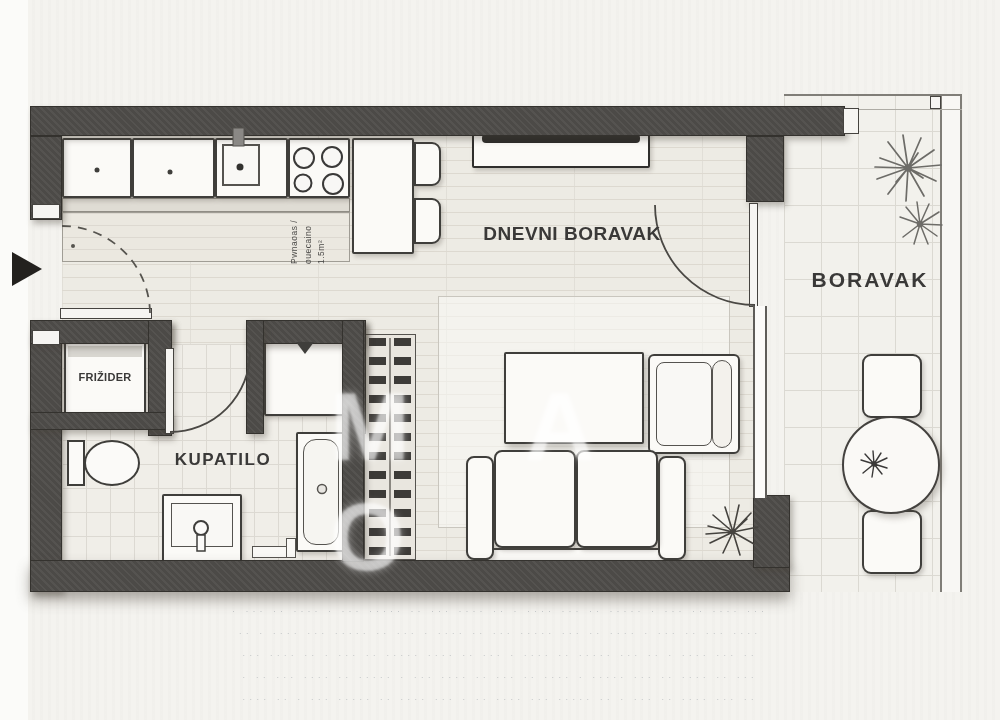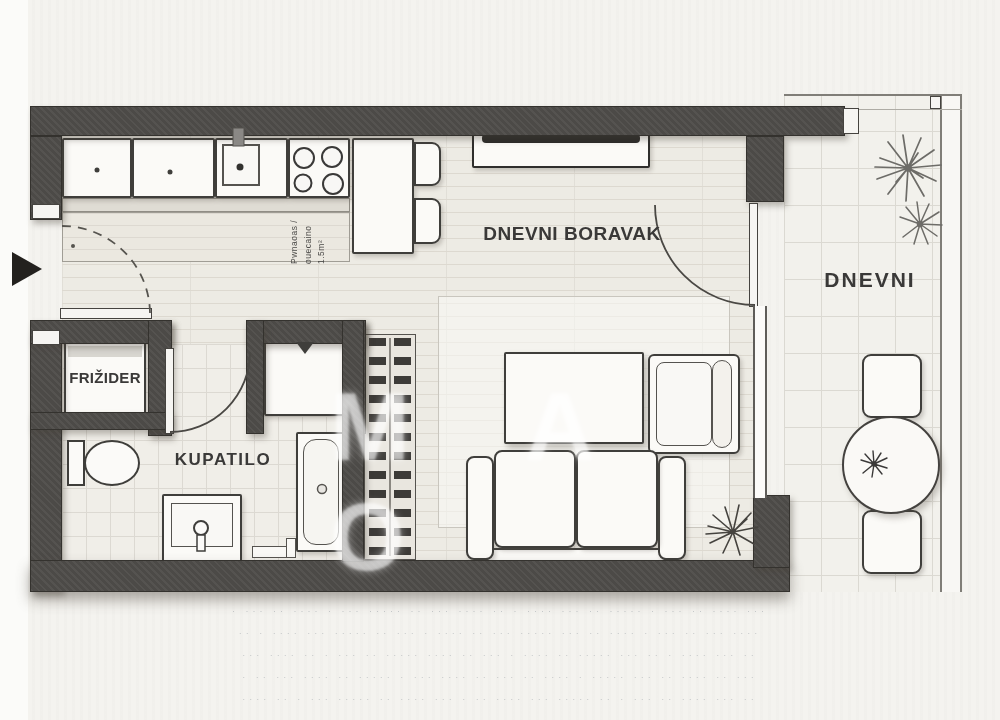--- a/index.html
+++ b/index.html
@@ -249,17 +249,17 @@
   </svg>
 
   <div id="watermark">M A O</div>
 
   <div class="lbl" style="left:438px;top:204px;width:268px;height:86px;font-size:19px;letter-spacing:0.5px">
     <span>
       <span>DNEVNI BORAVAK</span><br>
       <br>
     </span>
   </div>
-  <div class="lbl" style="left:800px;top:266px;width:140px;height:28px;font-size:21px;letter-spacing:2px">DNEVNI</div>
+  <div class="lbl" style="left:800px;top:266px;width:140px;height:28px;font-size:21px;letter-spacing:2px">BORAVAK</div>
   <div class="lbl" style="left:148px;top:448px;width:150px;height:24px;font-size:17px;letter-spacing:1.5px">KUPATILO</div>
-  <div class="lbl" style="left:64px;top:342px;width:82px;height:72px;font-size:15px;letter-spacing:0.3px">FRIŽIDER</div>
+  <div class="lbl" style="left:64px;top:342px;width:82px;height:72px;font-size:11px;letter-spacing:0.3px">FRIŽIDER</div>
 
 </div>
 
 </body></html>

